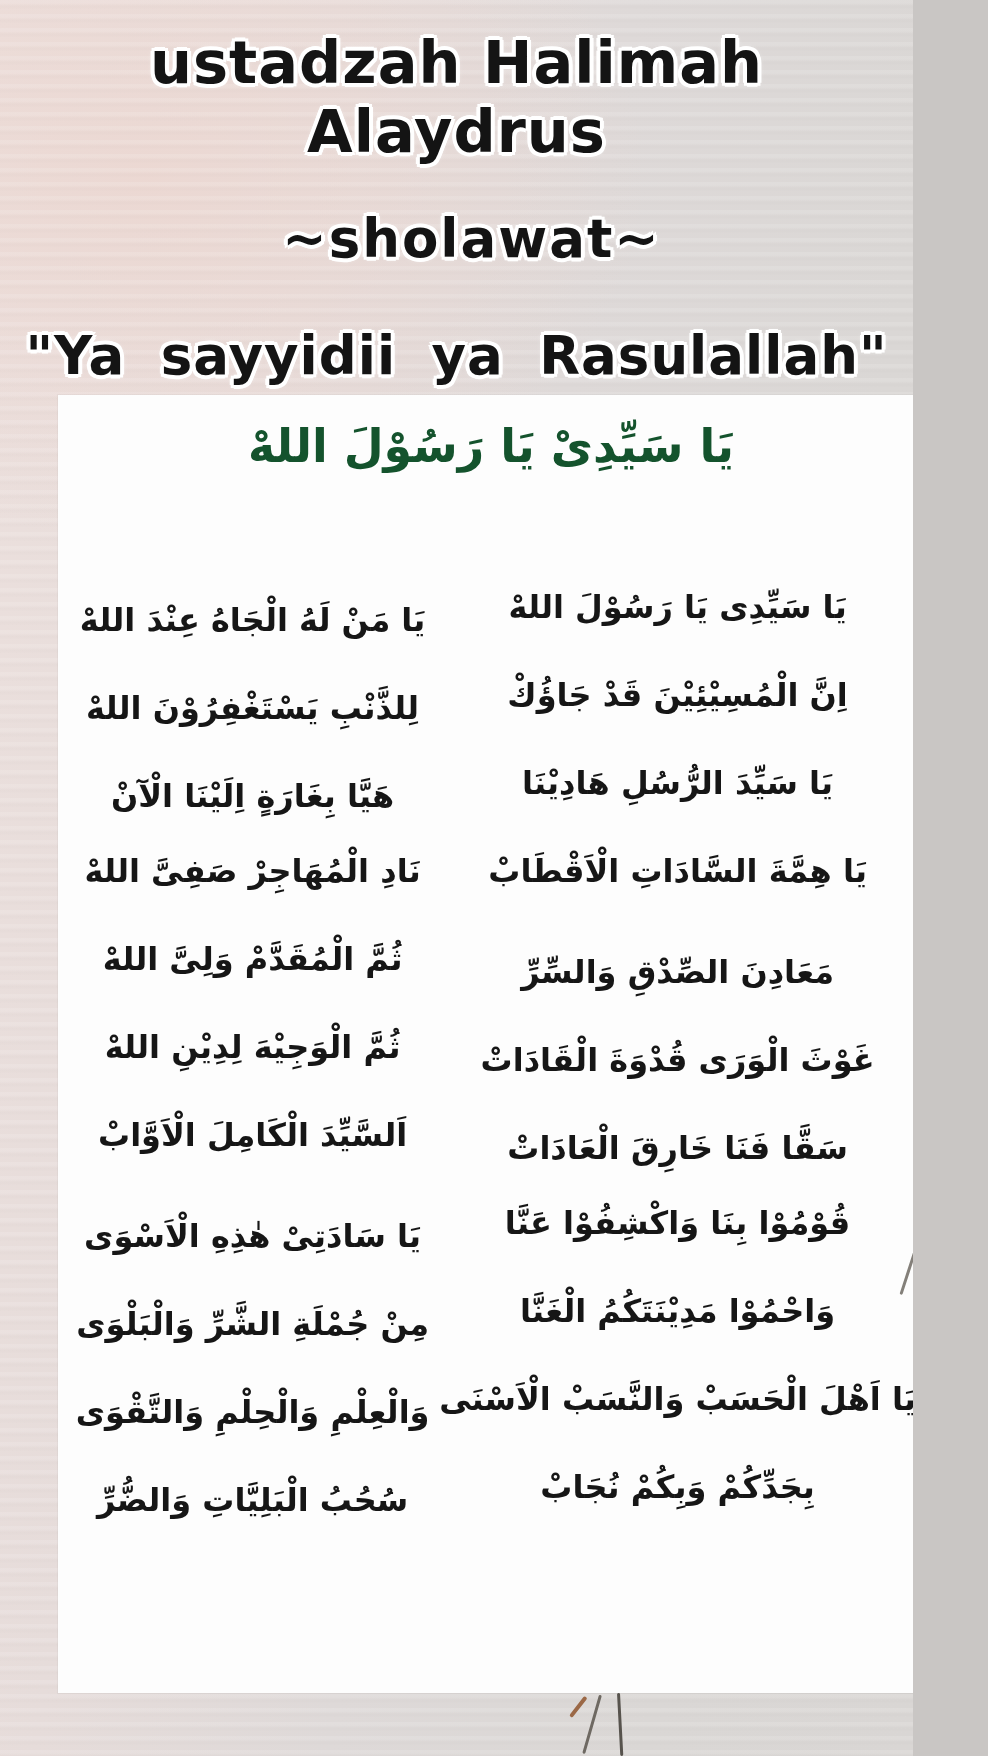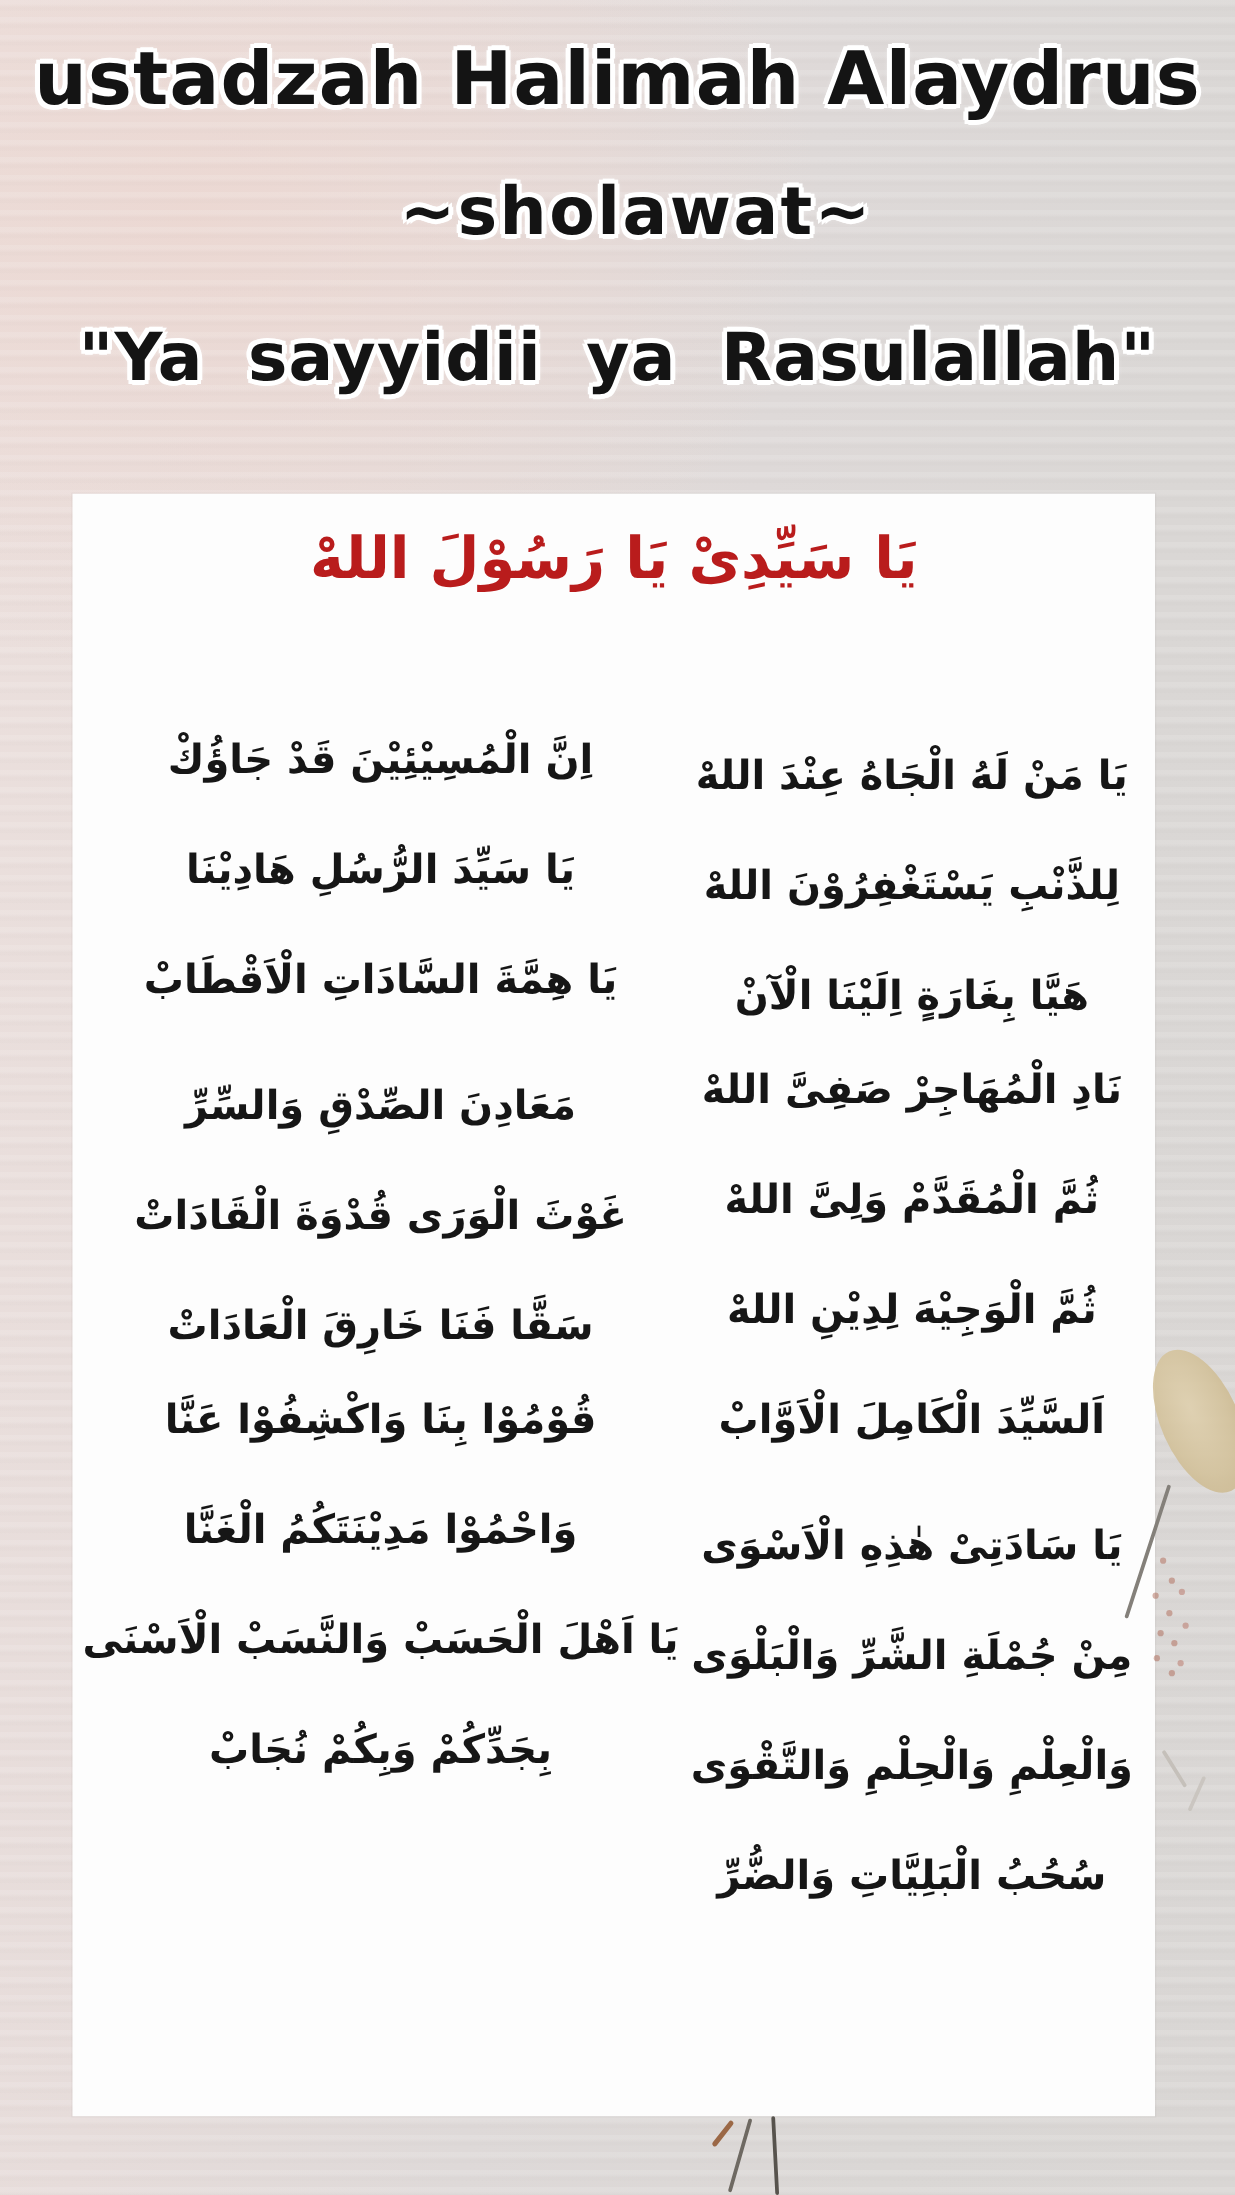--- a/index.html
+++ b/index.html
@@ -1,37 +1,37 @@
 <!DOCTYPE html>
 <html><head>
 <meta charset="utf-8">
 <style>
   html,body{margin:0;padding:0;background:#c9c6c4;}
   .canvas{
-    position:relative;width:988px;height:1756px;overflow:hidden;
+    position:relative;width:913px;height:1756px;overflow:hidden;
     font-family:"DejaVu Sans",sans-serif;
     background:linear-gradient(100deg,#ece0dd 0%,#e6dcda 28%,#ded9d8 52%,#dad7d5 78%,#d9d6d4 100%);
   }
   .tint{position:absolute;inset:0;pointer-events:none;
     background:radial-gradient(ellipse 720px 520px at 16% 10%,rgba(236,215,209,.85),rgba(236,215,209,0) 70%);}
   .streaks{position:absolute;inset:0;pointer-events:none;opacity:.5;
     background:repeating-linear-gradient(180deg,rgba(255,255,255,.25) 0 3px,rgba(120,115,112,.04) 6px 8px,rgba(255,255,255,0) 9px 14px);}
   
   .header{position:absolute;top:0;left:0;right:0;text-align:center;color:#141414;}
   .h-line{font-weight:bold;
     text-shadow:-3px -3px 0 #fff,3px -3px 0 #fff,-3px 3px 0 #fff,3px 3px 0 #fff,
                  0 -4px 0 #fff,0 4px 0 #fff,-4px 0 0 #fff,4px 0 0 #fff,0 0 7px rgba(255,255,255,.9);}
   .h1{margin-top:28px;font-size:59px;letter-spacing:1px;}
   .h2{margin-top:42px;font-size:53px;letter-spacing:2px;margin-left:30px;}
   .h3{margin-top:56px;font-size:53px;word-spacing:16px;letter-spacing:1px;}
   
   .page{position:absolute;left:58px;top:395px;width:866px;height:1298px;background:#fdfdfd;
     box-shadow:0 0 0 1px rgba(0,0,0,.03);}
   .page-title{margin:0;padding-top:24px;text-align:center;direction:rtl;
-    font-size:46px;font-weight:bold;color:#b91c1c;white-space:nowrap;}
+    font-size:46px;font-weight:bold;color:#14532d;white-space:nowrap;}
   .verse-grid{position:absolute;top:168px;left:8px;right:8px;direction:rtl;
     display:grid;grid-template-columns:1fr 1fr;}
   .verse-cell{height:88px;display:flex;align-items:center;justify-content:center;
     direction:rtl;font-size:32px;font-weight:bold;color:#161616;white-space:nowrap;overflow:visible;}
   .verse-cell.second{transform:translateY(13px);}
   
   .plume{position:absolute;left:929px;top:1076px;width:62px;height:122px;border-radius:50%;
     background:radial-gradient(ellipse at 45% 40%,#dfd0af 0%,#d3c29c 55%,#c6b288 100%);
     transform:rotate(-24deg);opacity:.92;}
   .plume-stem{position:absolute;left:934px;top:1188px;width:3px;height:112px;background:#84807a;
@@ -58,20 +58,21 @@
 
   <div class="header">
     <div class="h-line h1">ustadzah Halimah Alaydrus</div>
     <div class="h-line h2">~sholawat~</div>
     <div class="h-line h3">"Ya sayyidii ya Rasulallah"</div>
   </div>
 
   <div class="page">
     <div class="page-title">يَا سَيِّدِىْ يَا رَسُوْلَ اللهْ</div>
     <div class="verse-grid" id="verse-grid">
+        <div class="verse-cell first">يَا سَيِّدِى يَا رَسُوْلَ اللهْ</div>
         <div class="verse-cell second">يَا مَنْ لَهُ الْجَاهُ عِنْدَ اللهْ</div>
         <div class="verse-cell first">اِنَّ الْمُسِيْئِيْنَ قَدْ جَاؤُكْ</div>
         <div class="verse-cell second">لِلذَّنْبِ يَسْتَغْفِرُوْنَ اللهْ</div>
         <div class="verse-cell first">يَا سَيِّدَ الرُّسُلِ هَادِيْنَا</div>
         <div class="verse-cell second">هَيَّا بِغَارَةٍ اِلَيْنَا الْآنْ</div>
         <div class="verse-cell first">يَا هِمَّةَ السَّادَاتِ الْاَقْطَابْ</div>
         <div class="verse-cell first">نَادِ الْمُهَاجِرْ صَفِىَّ اللهْ</div>
         <div class="verse-cell second">مَعَادِنَ الصِّدْقِ وَالسِّرِّ</div>
         <div class="verse-cell first">ثُمَّ الْمُقَدَّمْ وَلِىَّ اللهْ</div>
         <div class="verse-cell second">غَوْثَ الْوَرَى قُدْوَةَ الْقَادَاتْ</div>

